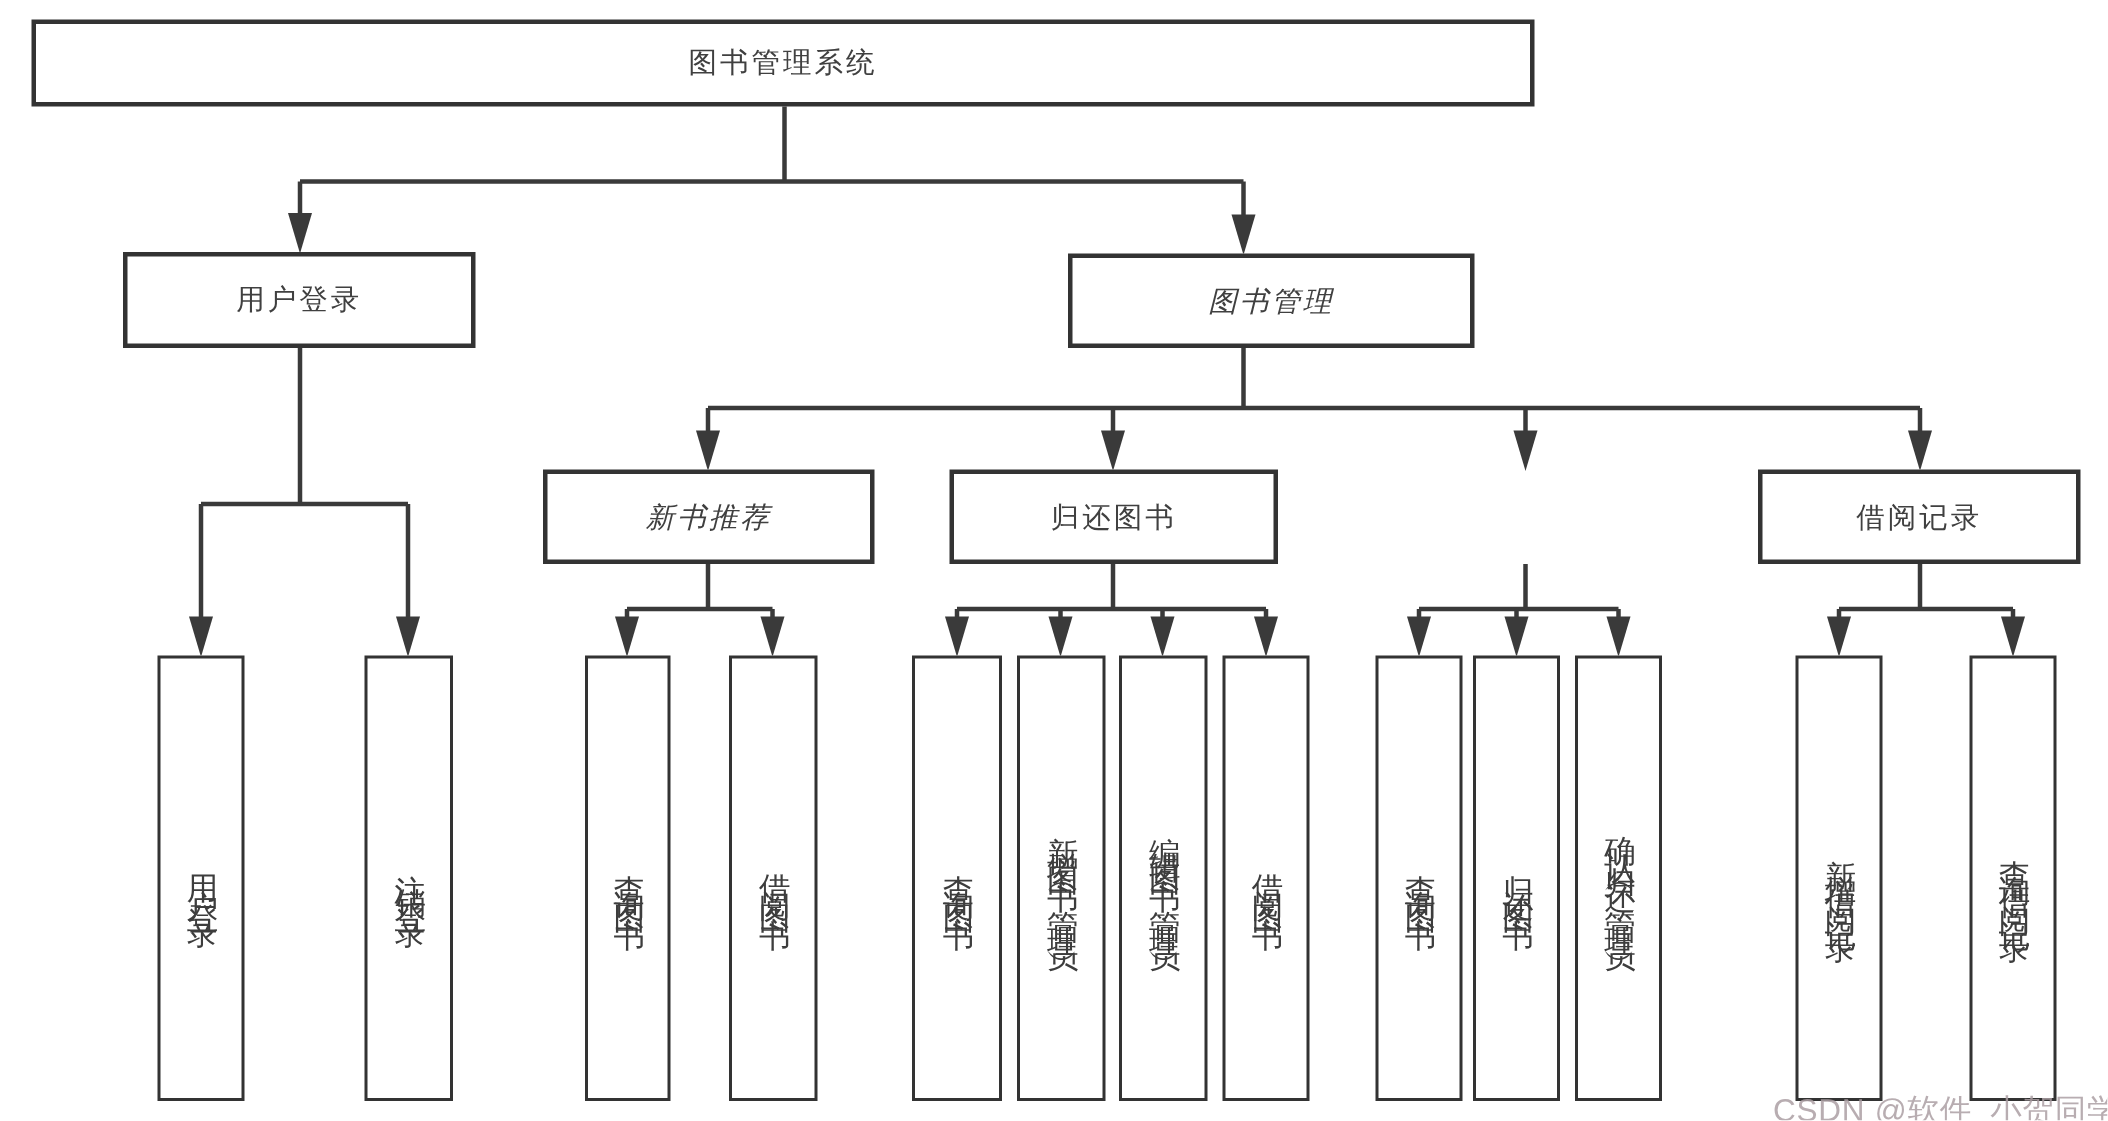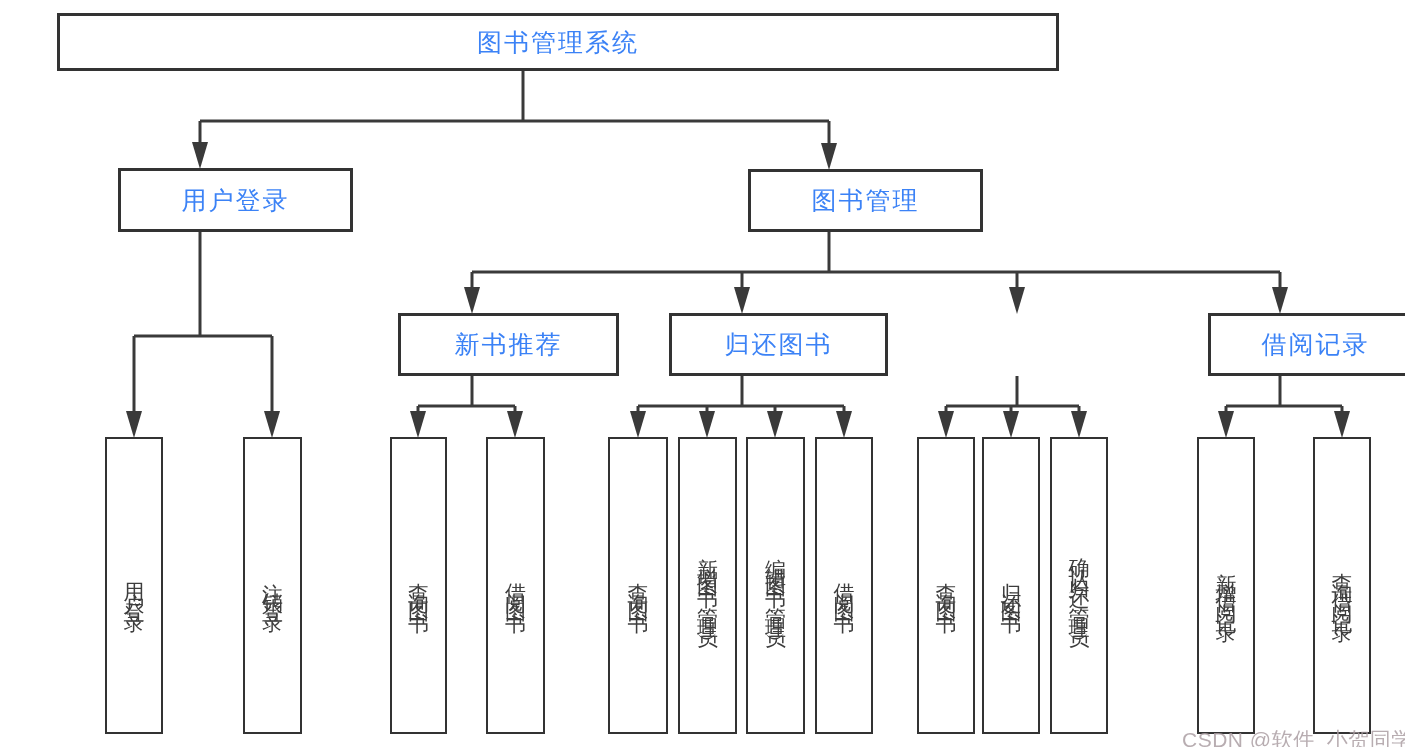--- a/index.html
+++ b/index.html
@@ -19,26 +19,25 @@
   }
   .connectors path { stroke: #3a3a3a; stroke-width: 3; fill: none; }
   .connectors polygon { fill: #3a3a3a; stroke: none; }
   .node {
     position: absolute;
     background: #ffffff;
     border: 3px solid #333333;
     display: flex;
     align-items: center;
     justify-content: center;
-    color: #3b82f6;
-    font-size: 25px;
+    color: #404040;
+    font-size: 19px;
     letter-spacing: 2px;
     z-index: 2;
     box-sizing: border-box;
-    margin-left: 36px;
   }
   .leaf {
     position: absolute;
     background: #ffffff;
     border: 2.5px solid #333333;
     color: #3d3d3d;
     font-size: 21px;
     z-index: 2;
     box-sizing: border-box;
     writing-mode: vertical-rl;
@@ -124,23 +123,23 @@
     <path d="M1226 406 H1342"></path>
     <path d="M1226 406 V412"></path>
     <polygon points="1218,411 1234,411 1226,438"></polygon>
     <path d="M1342 406 V412"></path>
     <polygon points="1334,411 1350,411 1342,438"></polygon>
   </svg>
 
   <div class="node" style="left:21px; top:13px; width:1002px; height:58px;">图书管理系统</div>
 
   <div class="node" style="left:82px; top:168px; width:235px; height:64px;">用户登录</div>
-  <div class="node" style="left:712px; top:169px; width:235px; height:63px;">图书管理</div>
+  <div class="node" style="left:712px; top:169px; width:271px; height:63px;font-style:italic;">图书管理</div>
 
-  <div class="node" style="left:362px; top:313px; width:221px; height:63px;">新书推荐</div>
+  <div class="node" style="left:362px; top:313px; width:221px; height:63px;font-style:italic;">新书推荐</div>
   <div class="node" style="left:633px; top:313px; width:219px; height:63px;">归还图书</div>
   <div class="node" style="left:1172px; top:313px; width:215px; height:63px;">借阅记录</div>
 
   <div class="leaf" style="left:105px; top:437px; width:58px; height:297px;">用户登录</div>
   <div class="leaf" style="left:243px; top:437px; width:59px; height:297px;">注销登录</div>
 
   <div class="leaf" style="left:390px; top:437px; width:57px; height:297px;">查询图书</div>
   <div class="leaf" style="left:486px; top:437px; width:59px; height:297px;">借阅图书</div>
 
   <div class="leaf" style="left:608px; top:437px; width:60px; height:297px;">查询图书</div>

